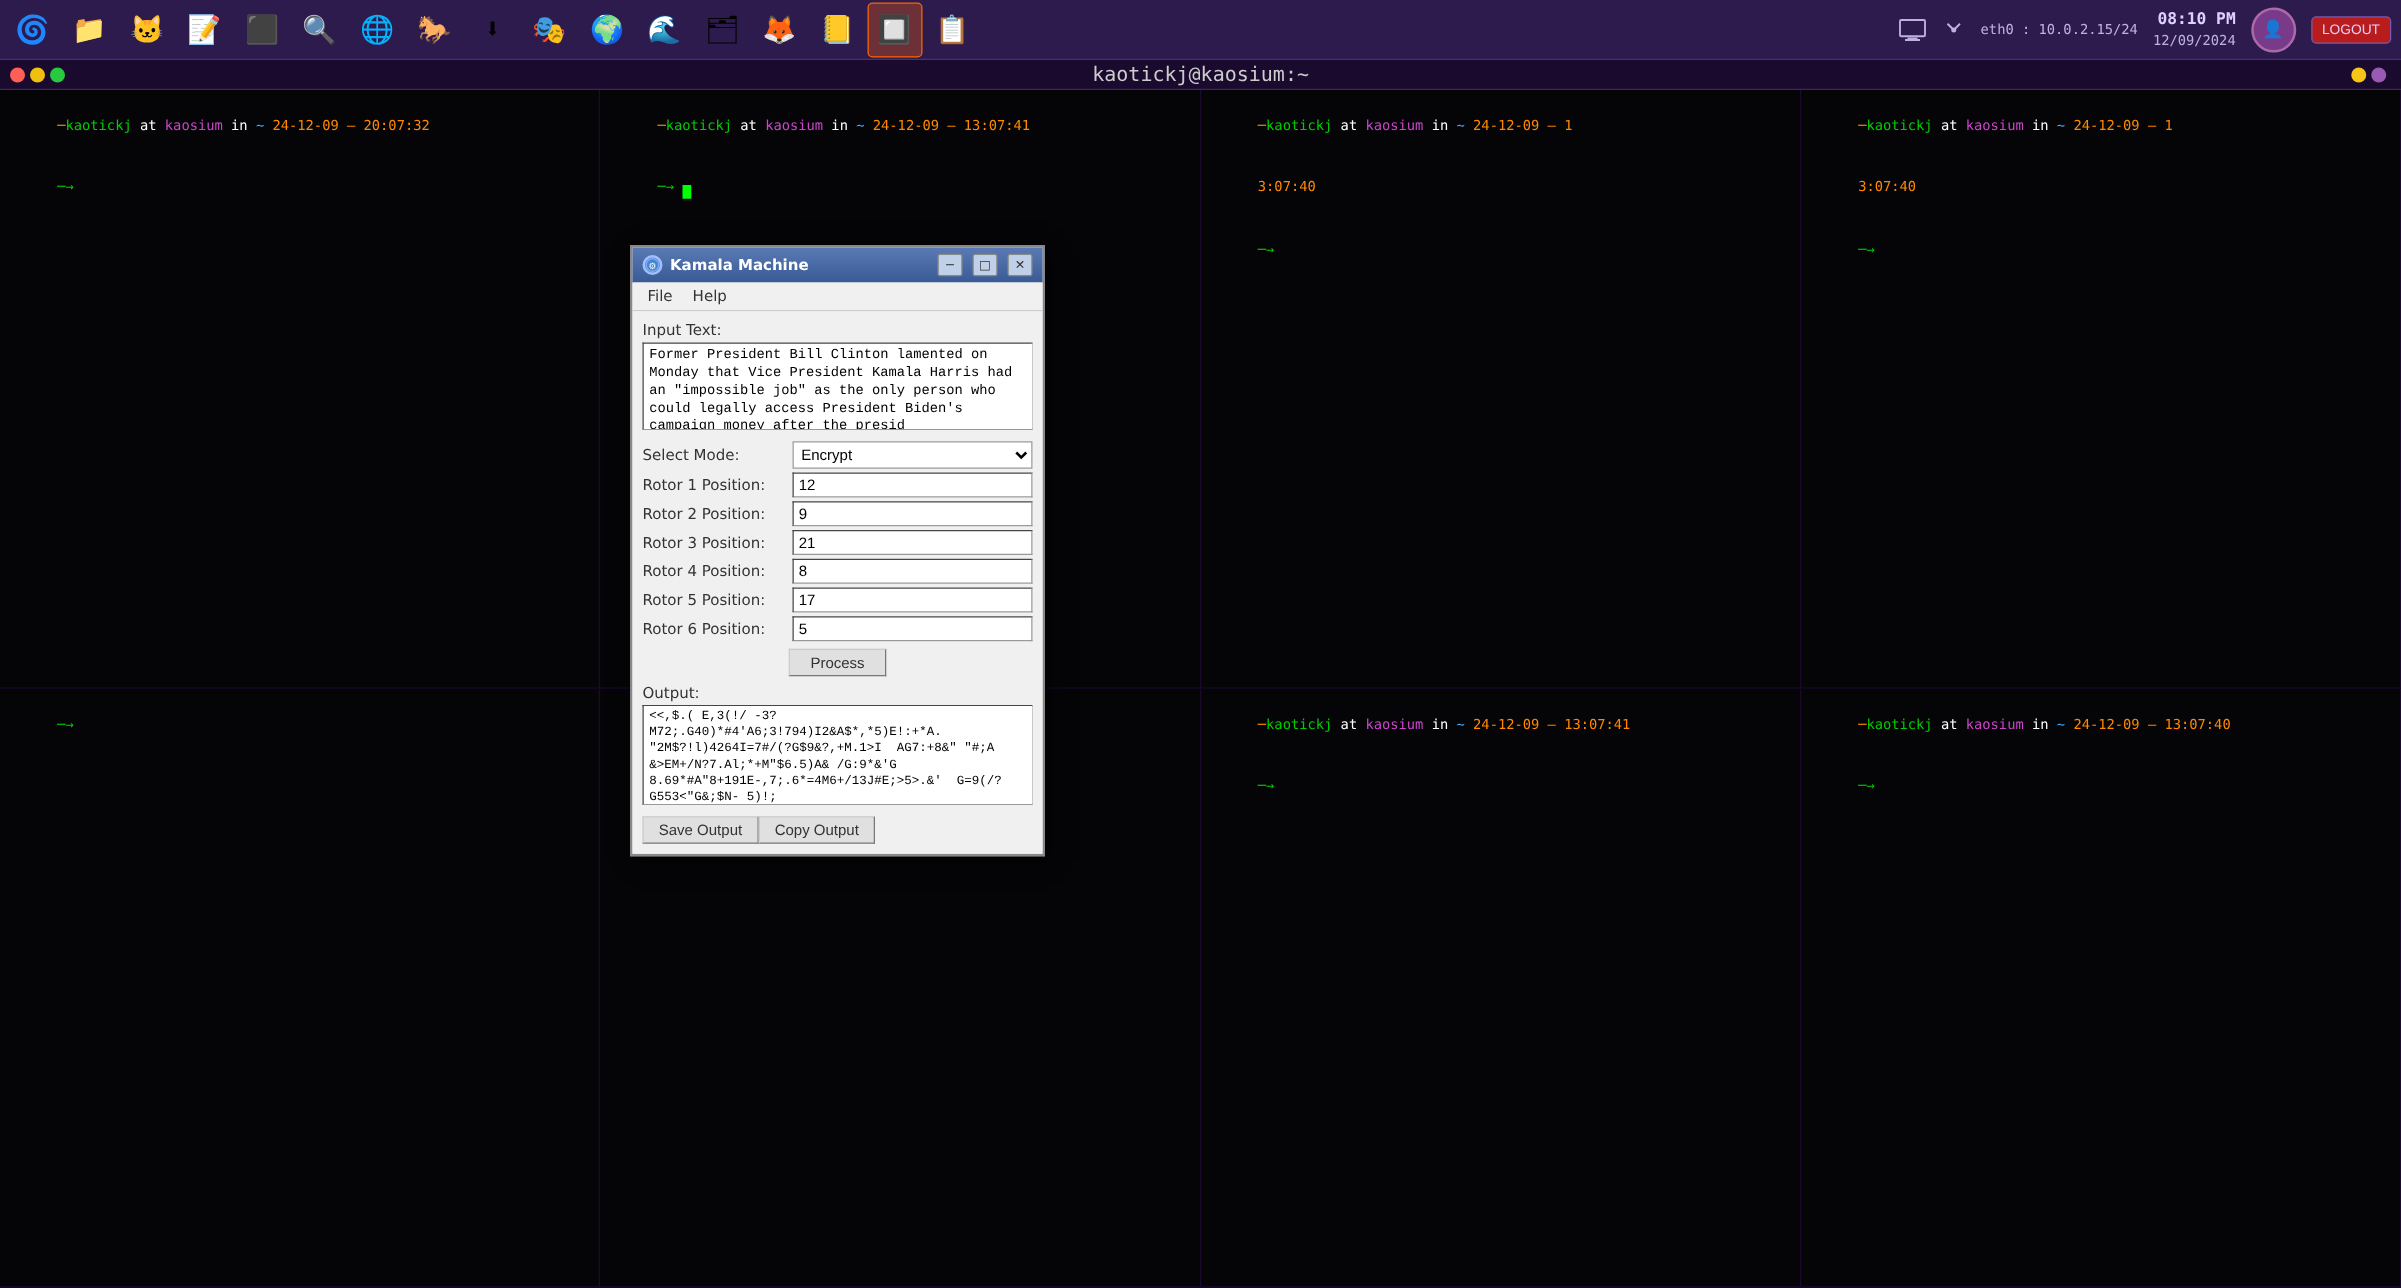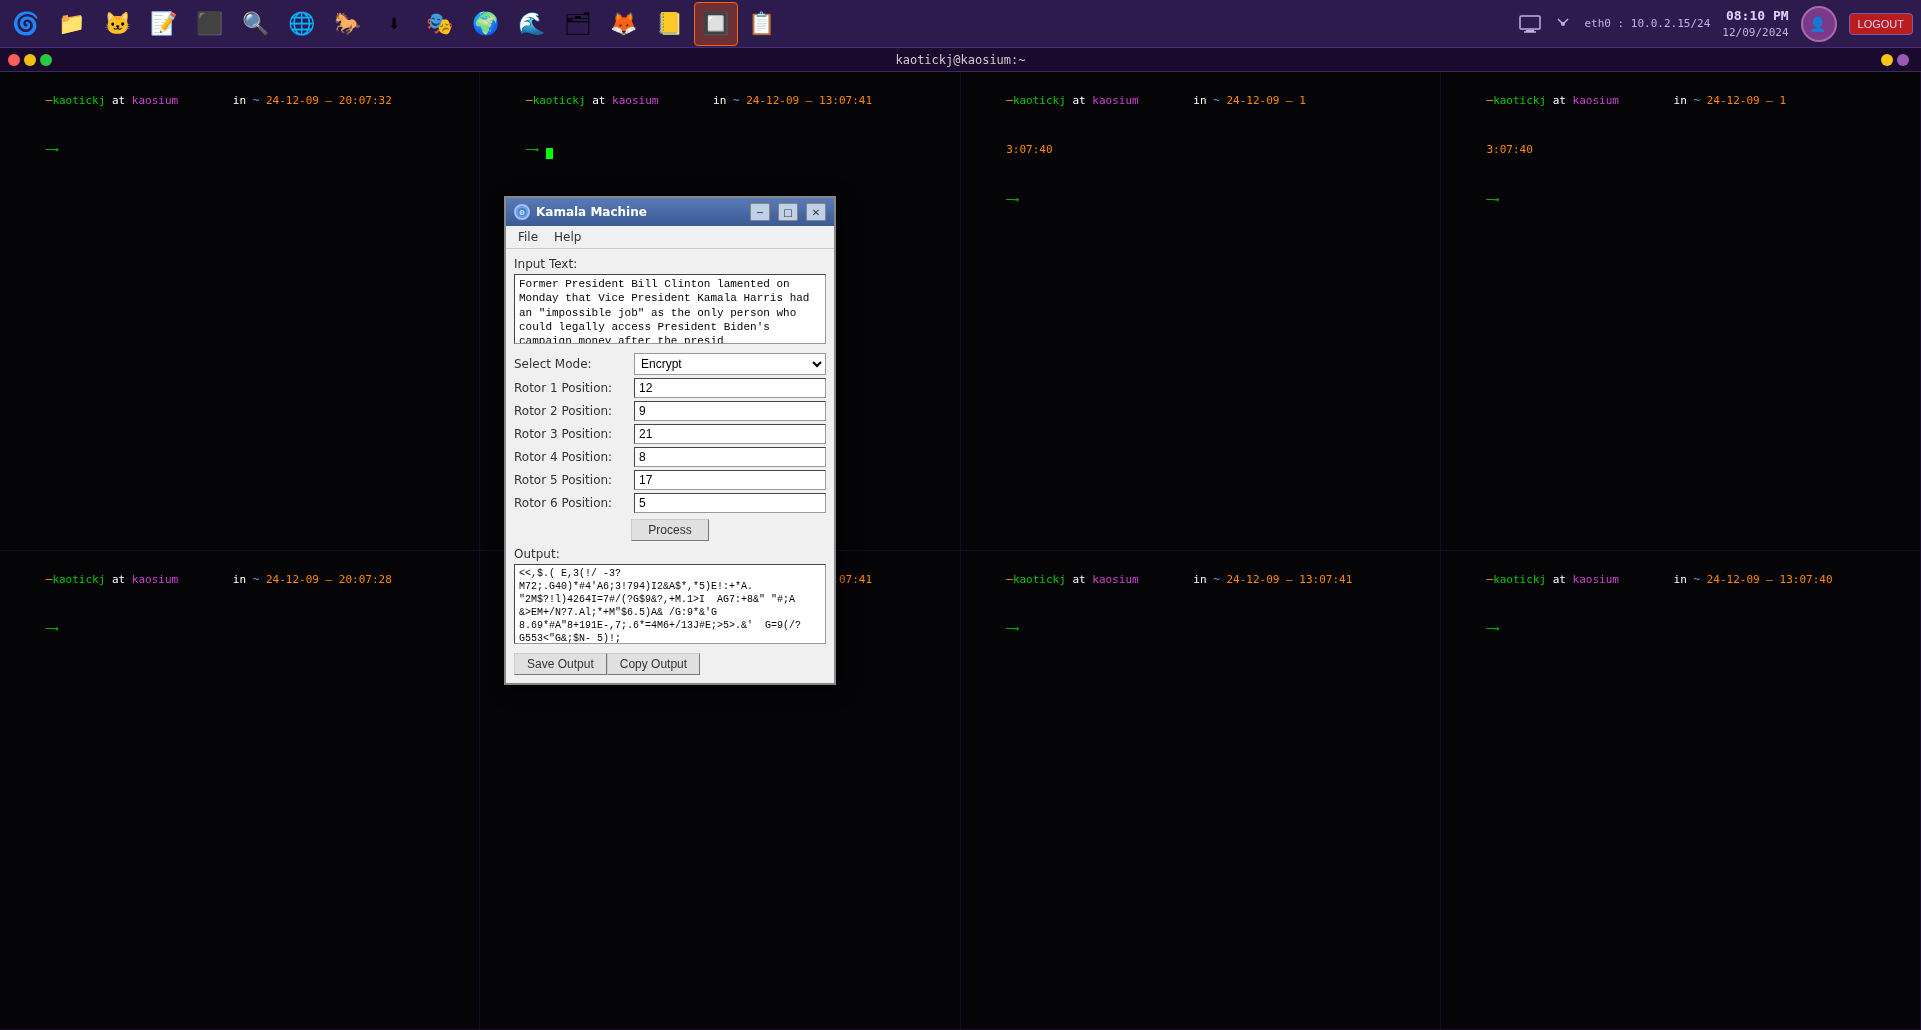--- a/index.html
+++ b/index.html
@@ -282,21 +282,21 @@
       background: #1a0a2e;
       display: flex;
       align-items: center;
       justify-content: center;
       z-index: 6;
       border-bottom: 1px solid #3a2a5e;
     }
 
     .main-term-title {
       color: #ccc;
-      font-size: 12px;
+      font-size: 16px;
     }
 
     .term-ctrl-btns {
       position: absolute;
       left: 8px;
       display: flex;
       gap: 4px;
     }
 
     .term-circle-red { width: 12px; height: 12px; border-radius: 50%; background: #ff5f57; cursor: pointer; }
@@ -331,21 +331,21 @@
       padding: 4px 6px;
       overflow: hidden;
       font-size: 11px;
       line-height: 1.5;
     }
 
     .t-line { white-space: pre; }
     .c-user { color: #00cc00; }
     .c-at { color: #ffffff; }
     .c-host { color: #cc44cc; }
-    .c-in { color: #ffffff; margin-left: 48px; }
+    .c-in { color: #ffffff; }
     .c-dir { color: #44aaff; }
     .c-date { color: #ff8800; }
     .c-dash { color: #ff8800; }
     .c-arrow { color: #00cc00; }
     .c-cursor { background: #00ff00; display: inline-block; width: 7px; height: 11px; vertical-align: bottom; }
   </style>
 </head>
 <body>
 
 <div class="taskbar">
@@ -441,23 +441,20 @@
     <div class="t-line">
       <span style="color:#ff8800;">3:07:40</span>
     </div>
     <div class="t-line">
       <span class="c-arrow">─→ </span>
     </div>
   </div>
 
   <div class="t-panel">
     <div class="t-line">
-      <span class="c-dash">─</span><span class="c-user">kaotickj</span><span class="c-at"> at </span><span class="c-host">kaosium</span><span class="c-in"> in </span><span class="c-dir">~</span><span class="c-date"> 24-12-09 – 20:07:28</span>
-    </div>
-    <div class="t-line">
       <span class="c-arrow">─→ </span>
     </div>
   </div>
 
   <div class="t-panel">
     <div class="t-line">
       <span class="c-dash">─</span><span class="c-user">kaotickj</span><span class="c-at"> at </span><span class="c-host">kaosium</span><span class="c-in"> in </span><span class="c-dir">~</span><span class="c-date"> 24-12-09 – 13:07:41</span>
     </div>
     <div class="t-line">
       <span class="c-arrow">─→ </span>

